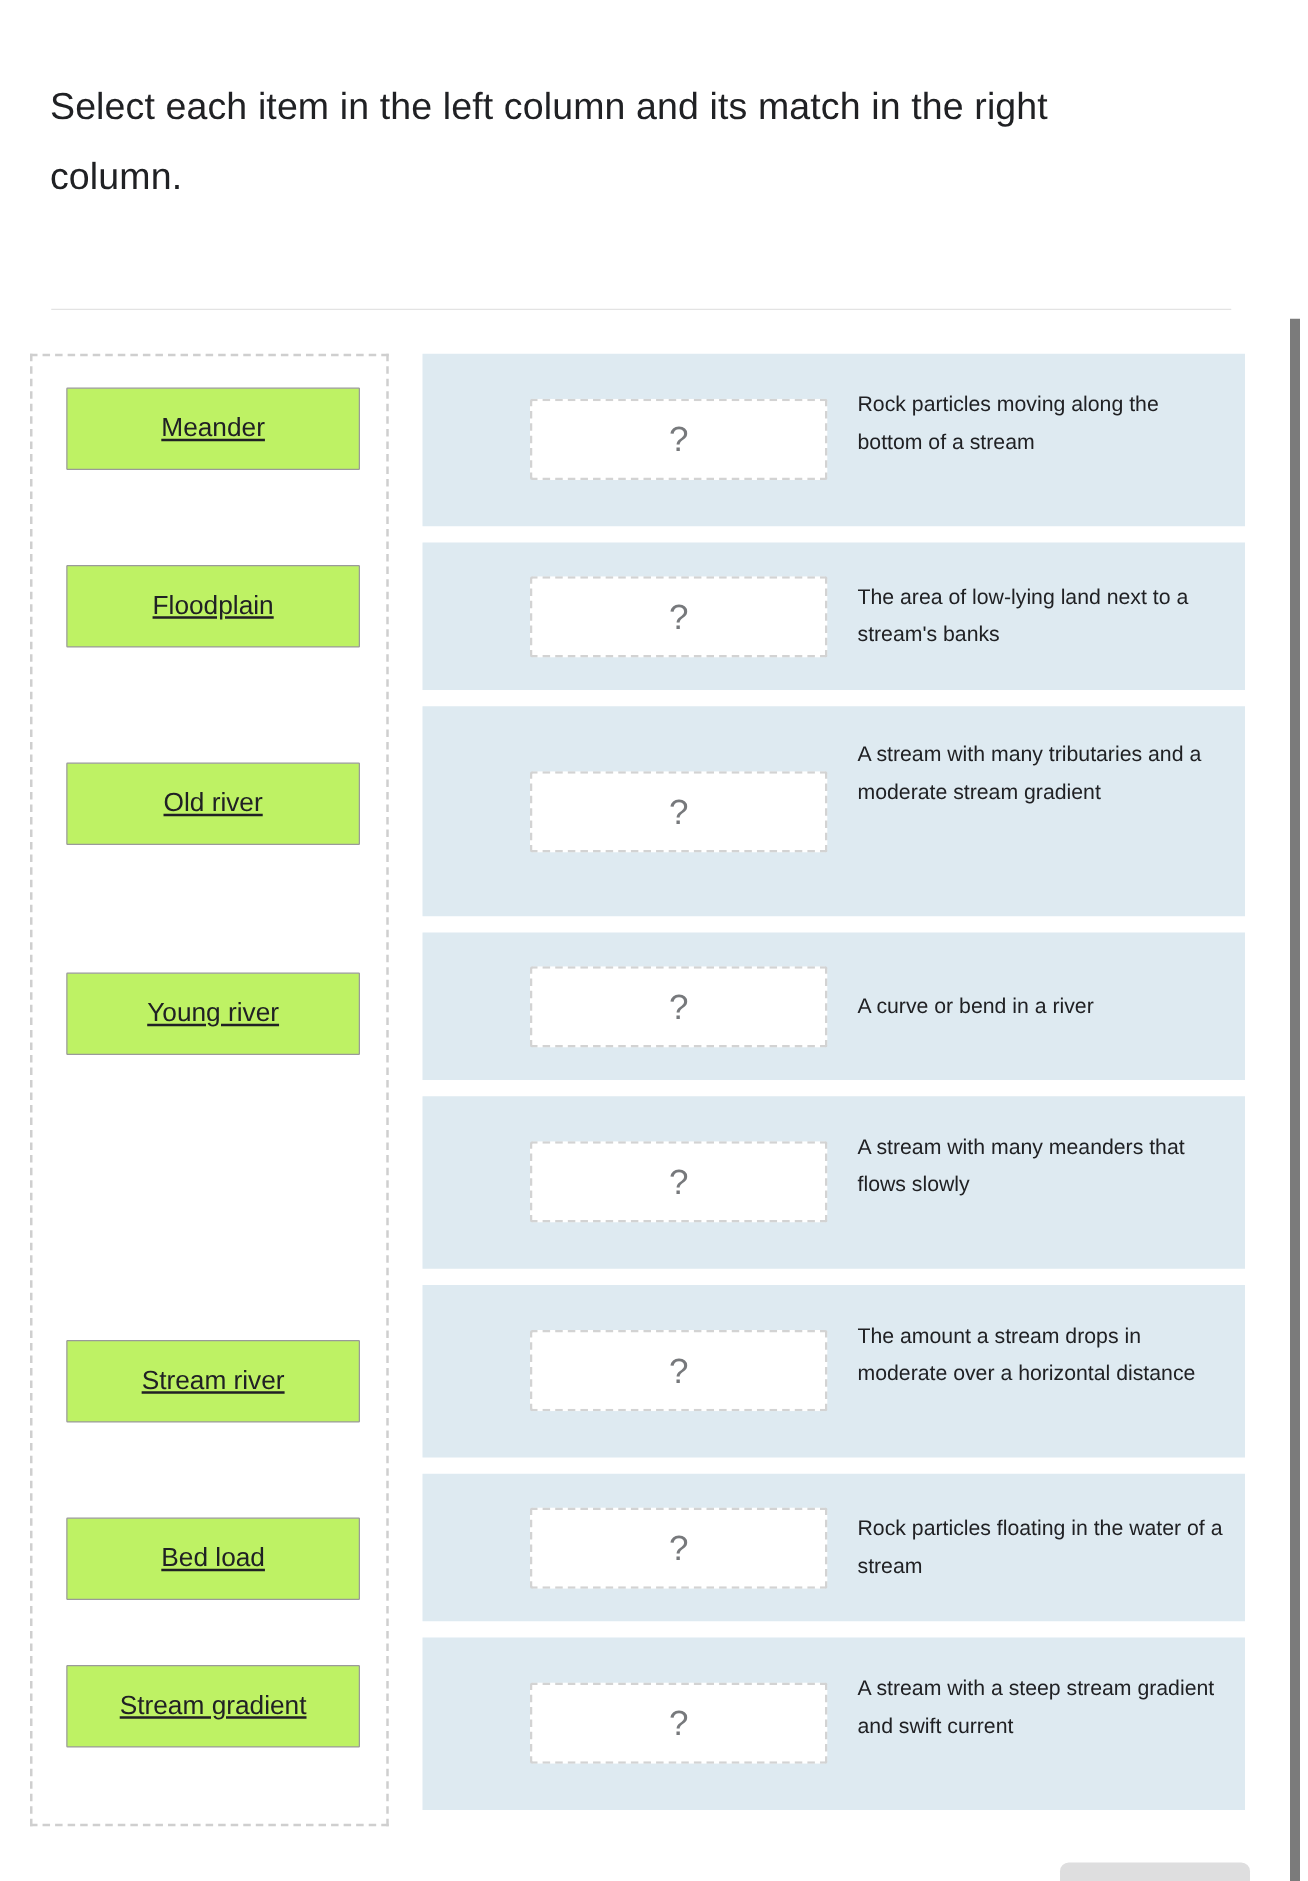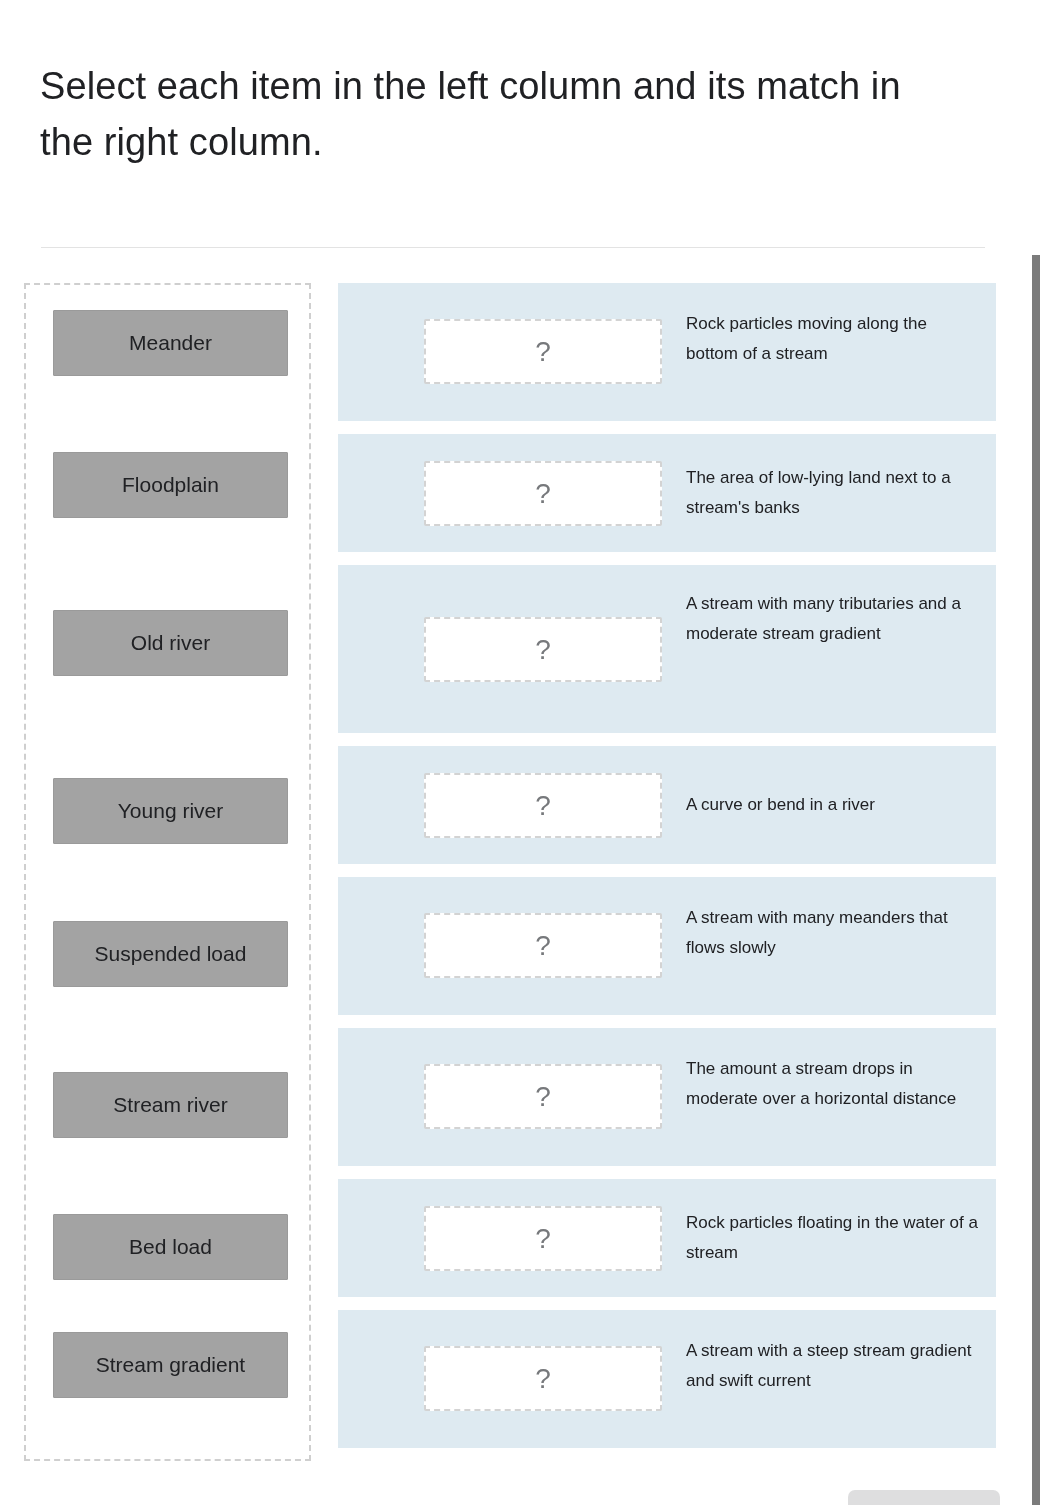--- a/index.html
+++ b/index.html
@@ -15,21 +15,21 @@
     overflow: hidden;
     position: relative;
   }
 
   
   .prompt {
     position: absolute;
     left: 40px;
     top: 58px;
     width: 900px;
-    font-size: 38px;
+    font-size: 30px;
     line-height: 56px;
     color: #202124;
     font-weight: 400;
     letter-spacing: 0.1px;
   }
 
   
   .divider {
     position: absolute;
     left: 41px;
@@ -63,29 +63,30 @@
     left: 0;
     top: 0;
     width: 100%;
     height: 100%;
   }
   .left-item {
     position: absolute;
     left: 27px;
     width: 235px;
     height: 66px;
-    background: #a3a3a3;
+    background: #bef264;
     border: 1px solid #9a9a9a;
     box-sizing: border-box;
     display: flex;
     align-items: center;
     justify-content: center;
     font-size: 21px;
     color: #202124;
     border-radius: 1px;
+    text-decoration: underline;
   }
 
   
   .right-col {
     position: absolute;
     left: 338px;
     top: 0;
     width: 658px;
   }
   .match-row {
@@ -157,21 +158,20 @@
 <div class="divider"></div>
 
 <div class="match-area">
 
   <div class="left-bank">
     <div class="left-list">
       <div class="left-item" style="top:25px">Meander</div>
       <div class="left-item" style="top:167px">Floodplain</div>
       <div class="left-item" style="top:493px">Young river</div>
       <div class="left-item" style="top:325px">Old river</div>
-      <div class="left-item" style="top:636px">Suspended load</div>
       <div class="left-item" style="top:787px">Stream river</div>
       <div class="left-item" style="top:929px">Bed load</div>
       <div class="left-item" style="top:1047px">Stream gradient</div>
     </div>
   </div>
 
   <div class="right-col">
 
     <div class="match-row" style="top:0px; height:138px">
       <div class="dropzone" style="top:36px">?</div>

